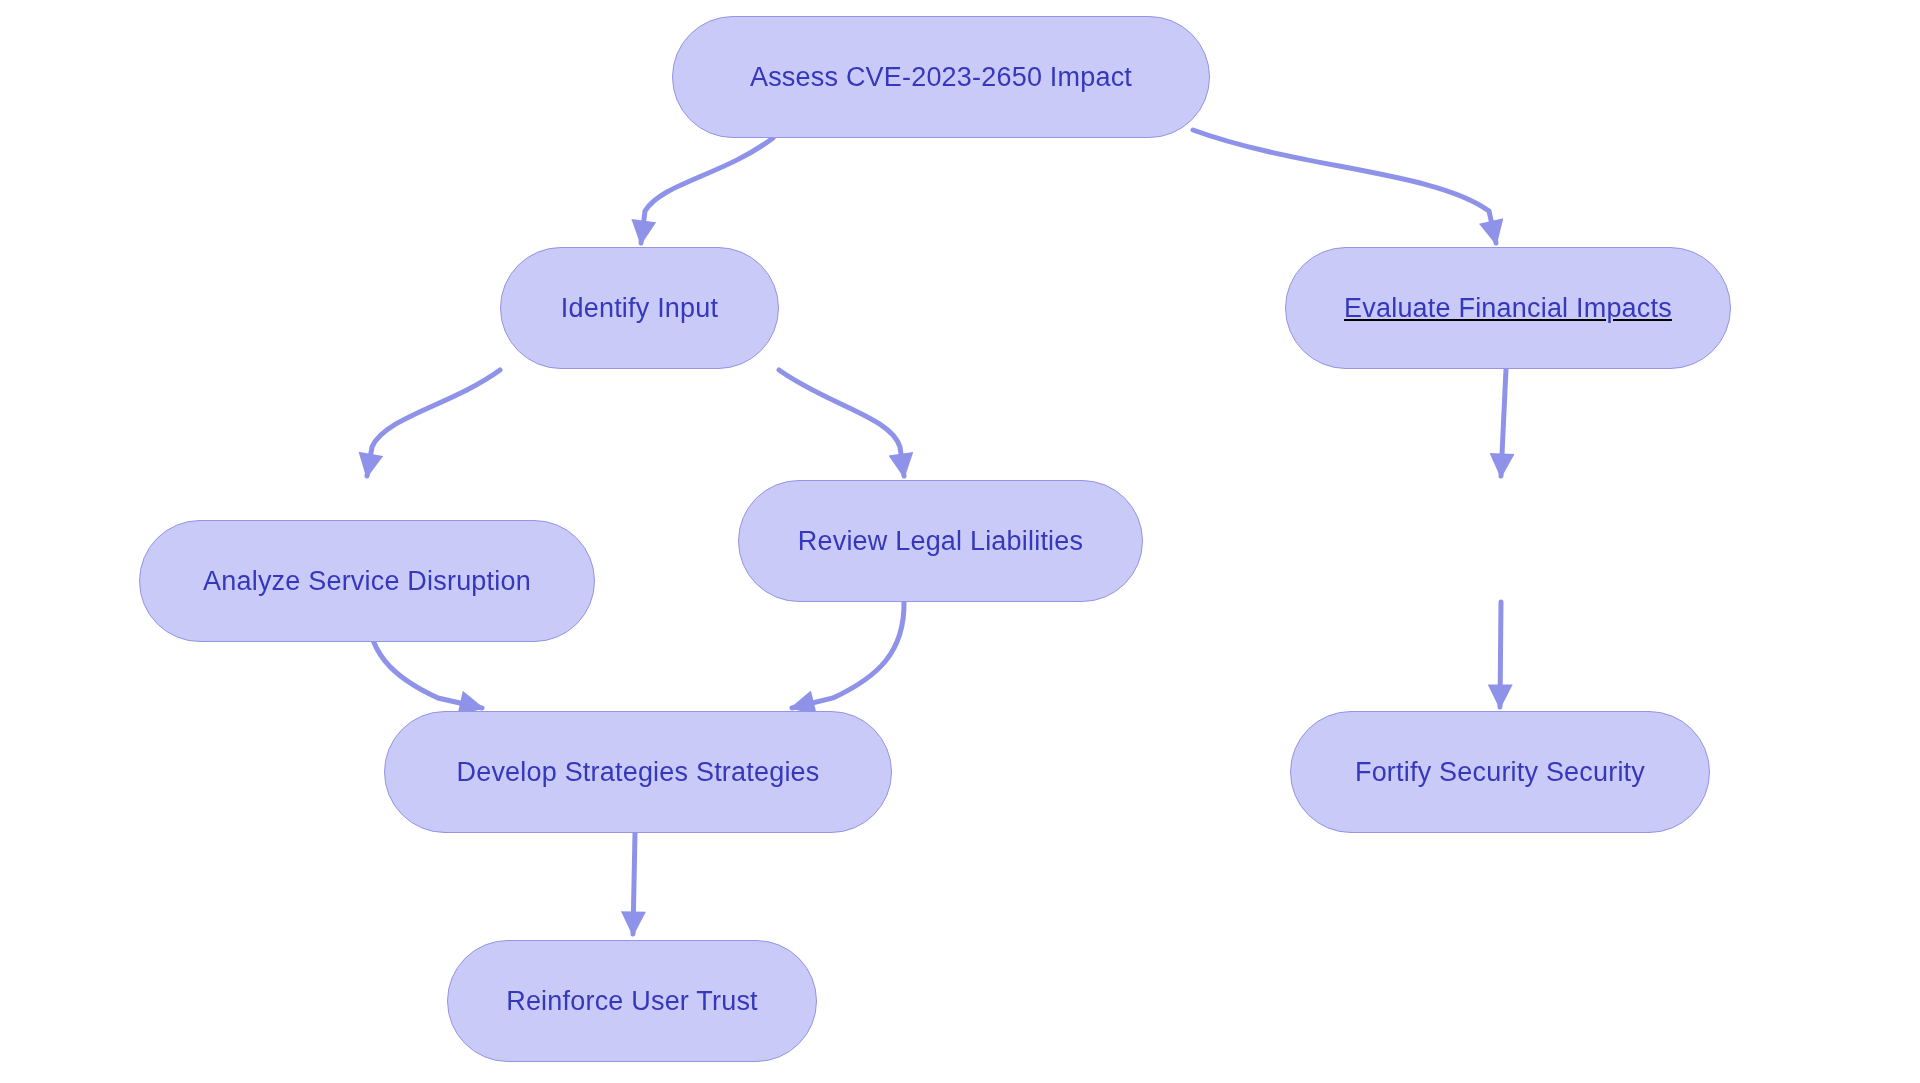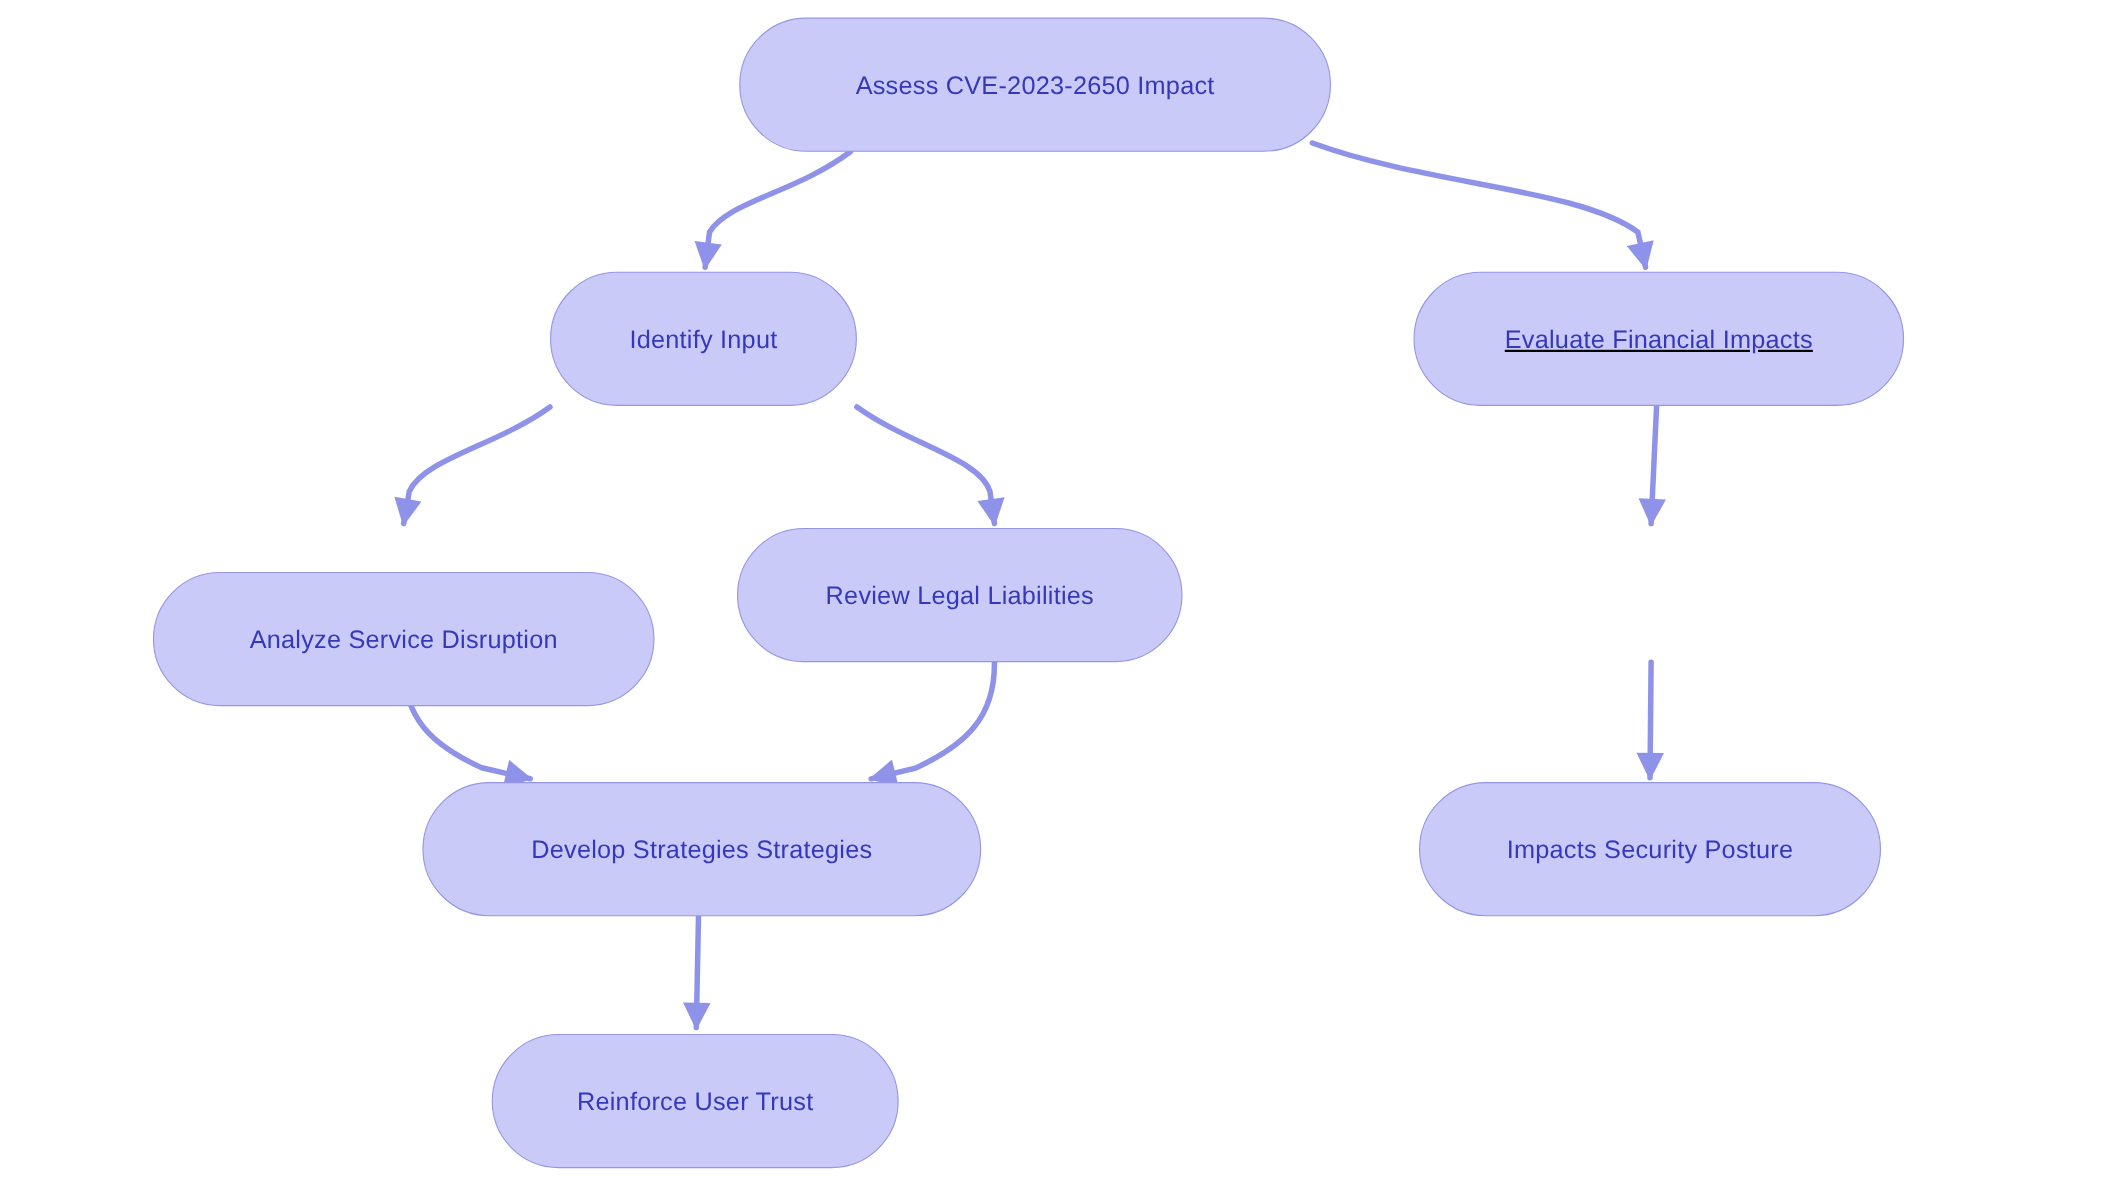--- a/index.html
+++ b/index.html
@@ -39,21 +39,21 @@
     border-radius: 61px;
     background: var(--node-fill, #c9caf8);
     border: 1.5px solid var(--node-border, #9495e4);
     display: flex;
     align-items: center;
     justify-content: center;
     z-index: 2;
   }
   .node-label {
     color: var(--text-color, #3538bb);
-    font-size: 23px;
+    font-size: 27px;
     font-weight: 400;
     letter-spacing: 0.2px;
     white-space: nowrap;
     text-align: left;
   }
 </style>
 </head>
 <body>
 
 <div class="canvas" style="--background: #ffffff; --node-fill: #c9caf8; --node-border: #9495e4; --text-color: #3538bb; --edge-color: #8e93e9;">
@@ -85,30 +85,30 @@
   </div>
 
   <div class="node" style="left:1285px; top:247px; width:446px;text-decoration:underline;">
     <span class="node-label">Evaluate Financial Impacts</span>
   </div>
 
   <div class="node" style="left:139px; top:480px; width:456px;margin-top:40px;">
     <span class="node-label">Analyze Service Disruption</span>
   </div>
 
-  <div class="node" style="left:670px; top:480px; width:405px;">
+  <div class="node" style="left:738px; top:480px; width:405px;">
     <span class="node-label">Review Legal Liabilities</span>
   </div>
 
 
   <div class="node" style="left:384px; top:711px; width:508px;">
     <span class="node-label">Develop Strategies Strategies</span>
   </div>
 
   <div class="node" style="left:1290px; top:711px; width:420px;">
-    <span class="node-label">Impacts Security Posture</span>
+    <span class="node-label">Fortify Security Security</span>
   </div>
 
   <div class="node" style="left:447px; top:940px; width:370px;">
     <span class="node-label">Reinforce User Trust</span>
   </div>
 
 </div>
 
 </body></html>

